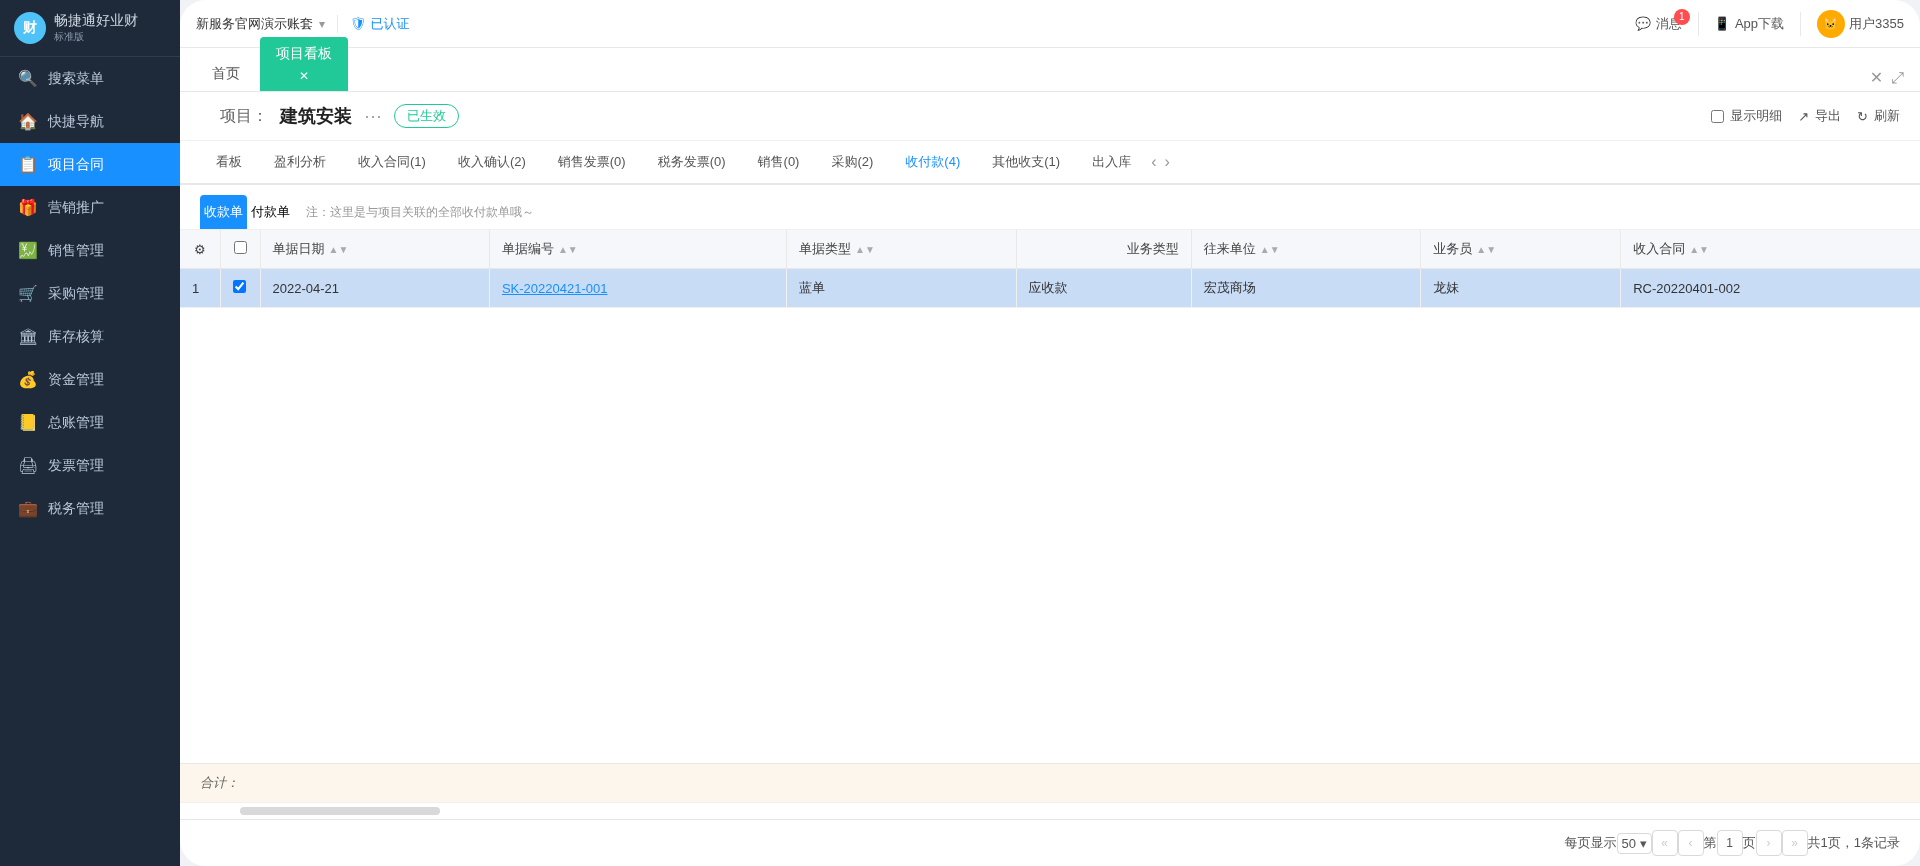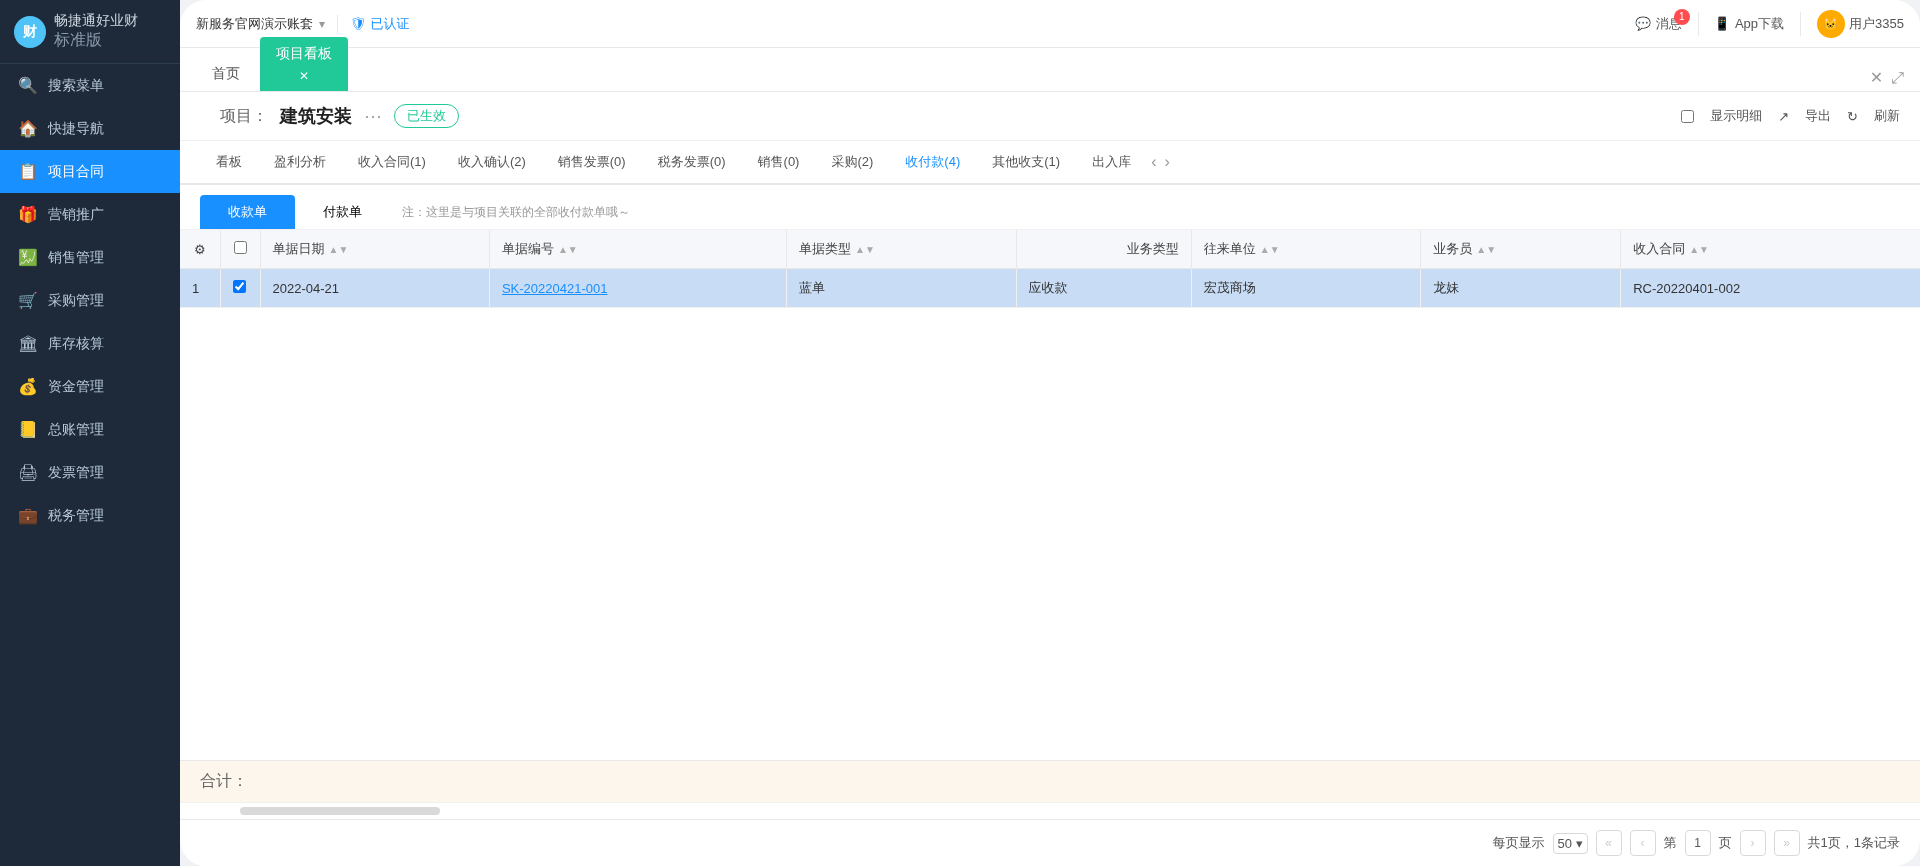--- a/index.html
+++ b/index.html
@@ -22,21 +22,21 @@
       border-bottom: 1px solid #2d3d50;
       gap: 8px;
     }
     .sidebar-logo-icon {
       width: 32px; height: 32px;
       background: #4fc3f7;
       border-radius: 50%;
       display: flex; align-items: center; justify-content: center;
       color: white; font-size: 14px; font-weight: bold;
     }
-    .sidebar-logo-sub { font-size: 16px; color: #8899aa; }
+    .sidebar-logo-sub { font-size: 10px; color: #8899aa; }
     .sidebar-scroll { flex: 1; overflow-y: auto; overflow-x: hidden; }
     .sidebar-scroll::-webkit-scrollbar { width: 4px; }
     .sidebar-scroll::-webkit-scrollbar-thumb { background: #2d3d50; }
     .sidebar-item {
       display: flex; align-items: center; gap: 10px;
       padding: 12px 18px;
       cursor: pointer;
       color: #b8c8d8;
       font-size: 14px;
       transition: background 0.15s;
@@ -144,21 +144,21 @@
       color: #20c997;
       border-radius: 20px;
       padding: 2px 12px;
       font-size: 13px;
     }
     .content-header-right {
       margin-left: auto;
       display: flex; align-items: center; gap: 16px;
     }
     .header-action {
-      display: flex; align-items: center; gap: 16px;
+      display: flex; align-items: center; gap: 6px;
       font-size: 13px; color: #555; cursor: pointer;
     }
     .header-checkbox { cursor: pointer; }
     .win-btn { font-size: 16px; color: #999; cursor: pointer; }
 
     
     .subtabs {
       background: white;
       display: flex;
       align-items: flex-end;
@@ -181,21 +181,21 @@
     .subtab-nav { padding: 12px 4px; color: #999; cursor: pointer; font-size: 16px; }
 
     
     .sub2tabs {
       background: white;
       padding: 10px 20px 0;
       display: flex; align-items: center; gap: 0;
       border-bottom: 1px solid #f0f0f0;
     }
     .sub2tab {
-      padding: 8px 28px;
+      padding: 8px 4px;
       font-size: 13px;
       cursor: pointer;
       border-radius: 4px 4px 0 0;
     }
     .sub2tab.active {
       background: #1890ff;
       color: white;
     }
     .sub2tab-note {
       margin-left: 12px;
@@ -244,24 +244,24 @@
     .sort-icon { font-size: 10px; color: #aaa; display: flex; flex-direction: column; }
 
     
     .th-settings { width: 40px; text-align: center; }
     .th-checkbox { width: 40px; text-align: center; }
 
     
     .table-footer {
       background: #fdf6ec;
       padding: 10px 20px;
-      font-size: 16px;
+      font-size: 13px;
       color: #666;
       border-top: 1px solid #e8e8e8;
-      display: flex; align-items: center;
+      display: flex; align-items: center; font-style: italic;
     }
 
     
     .scroll-row {
       background: white;
       padding: 4px 20px;
       border-top: 1px solid #f0f0f0;
     }
     .fake-scrollbar {
       width: 200px; height: 8px;
@@ -270,21 +270,20 @@
       margin-left: 40px;
     }
 
     
     .pagination {
       background: white;
       padding: 10px 20px;
       display: flex;
       align-items: center;
       justify-content: flex-end;
-      gap: 8px;
       font-size: 13px;
       color: #555;
       border-top: 1px solid #e8e8e8;
     }
     .page-select {
       border: 1px solid #d9d9d9;
       border-radius: 4px;
       padding: 2px 4px;
       font-size: 13px;
       display: flex; align-items: center; gap: 4px;

